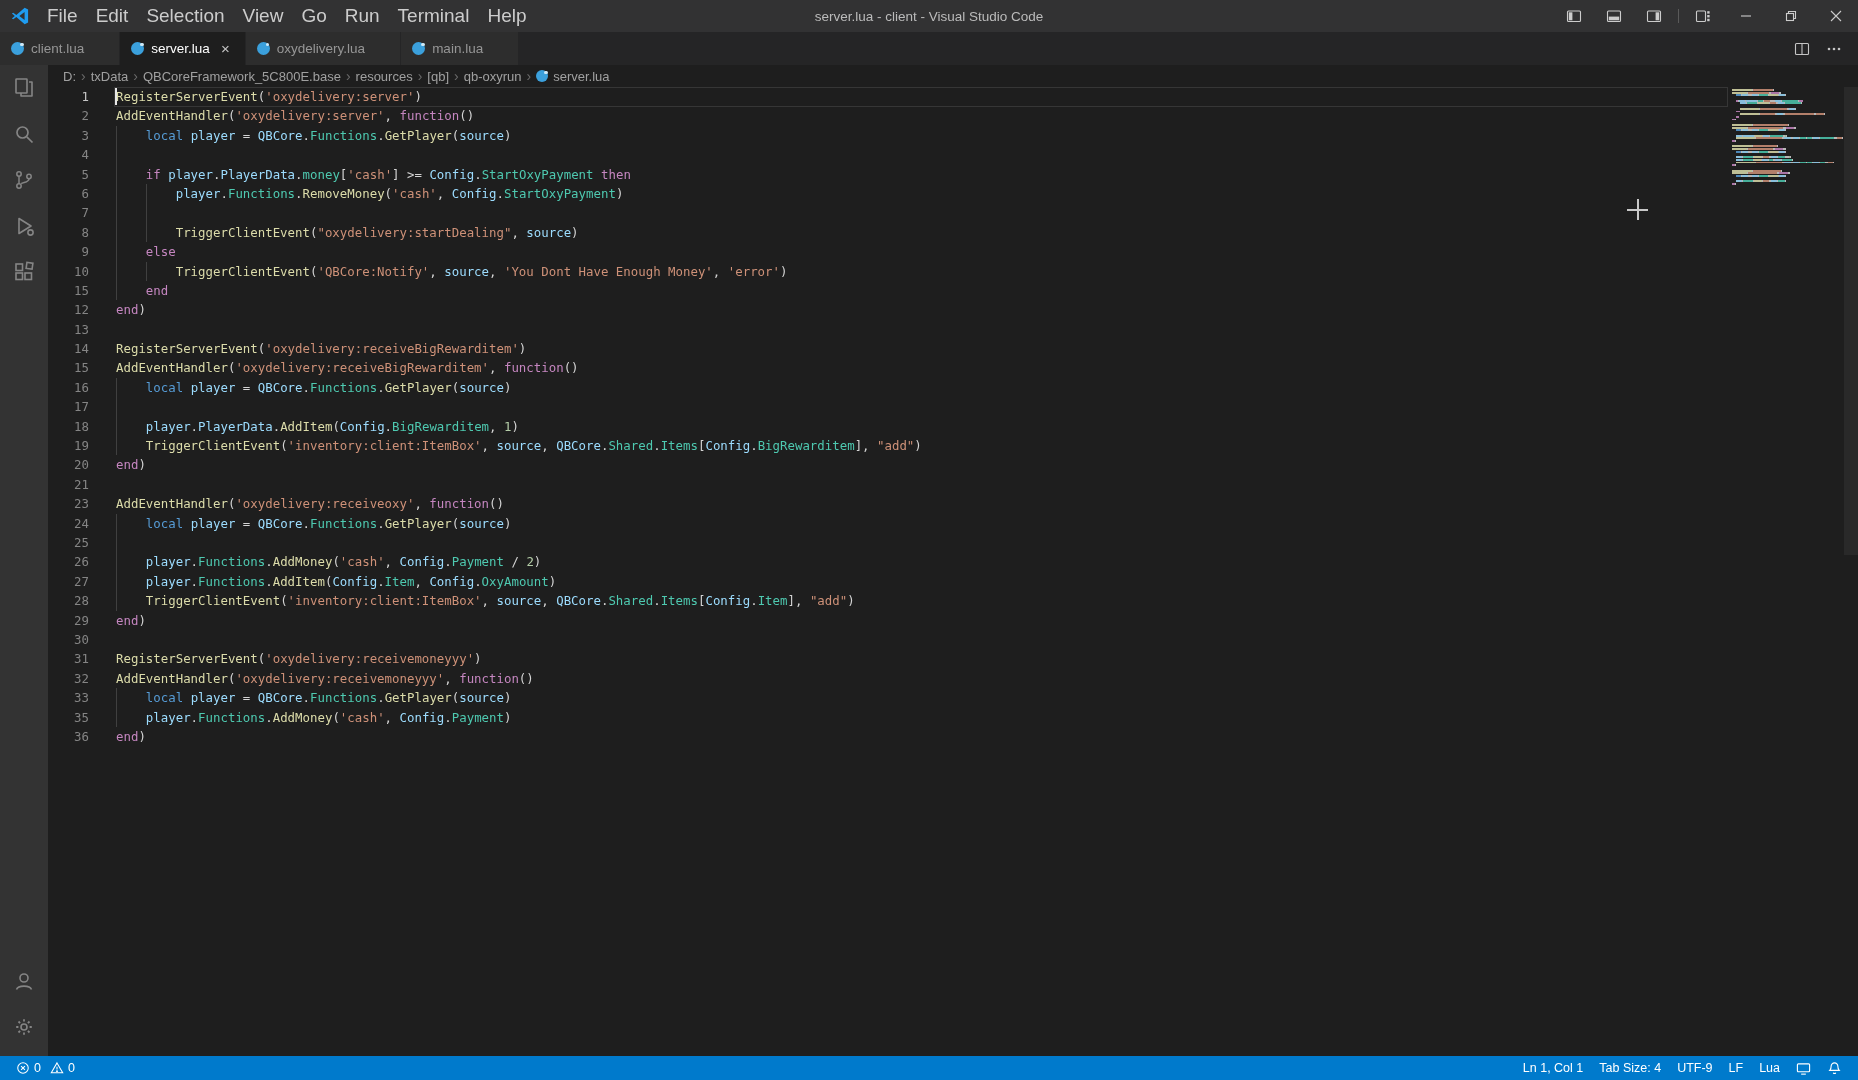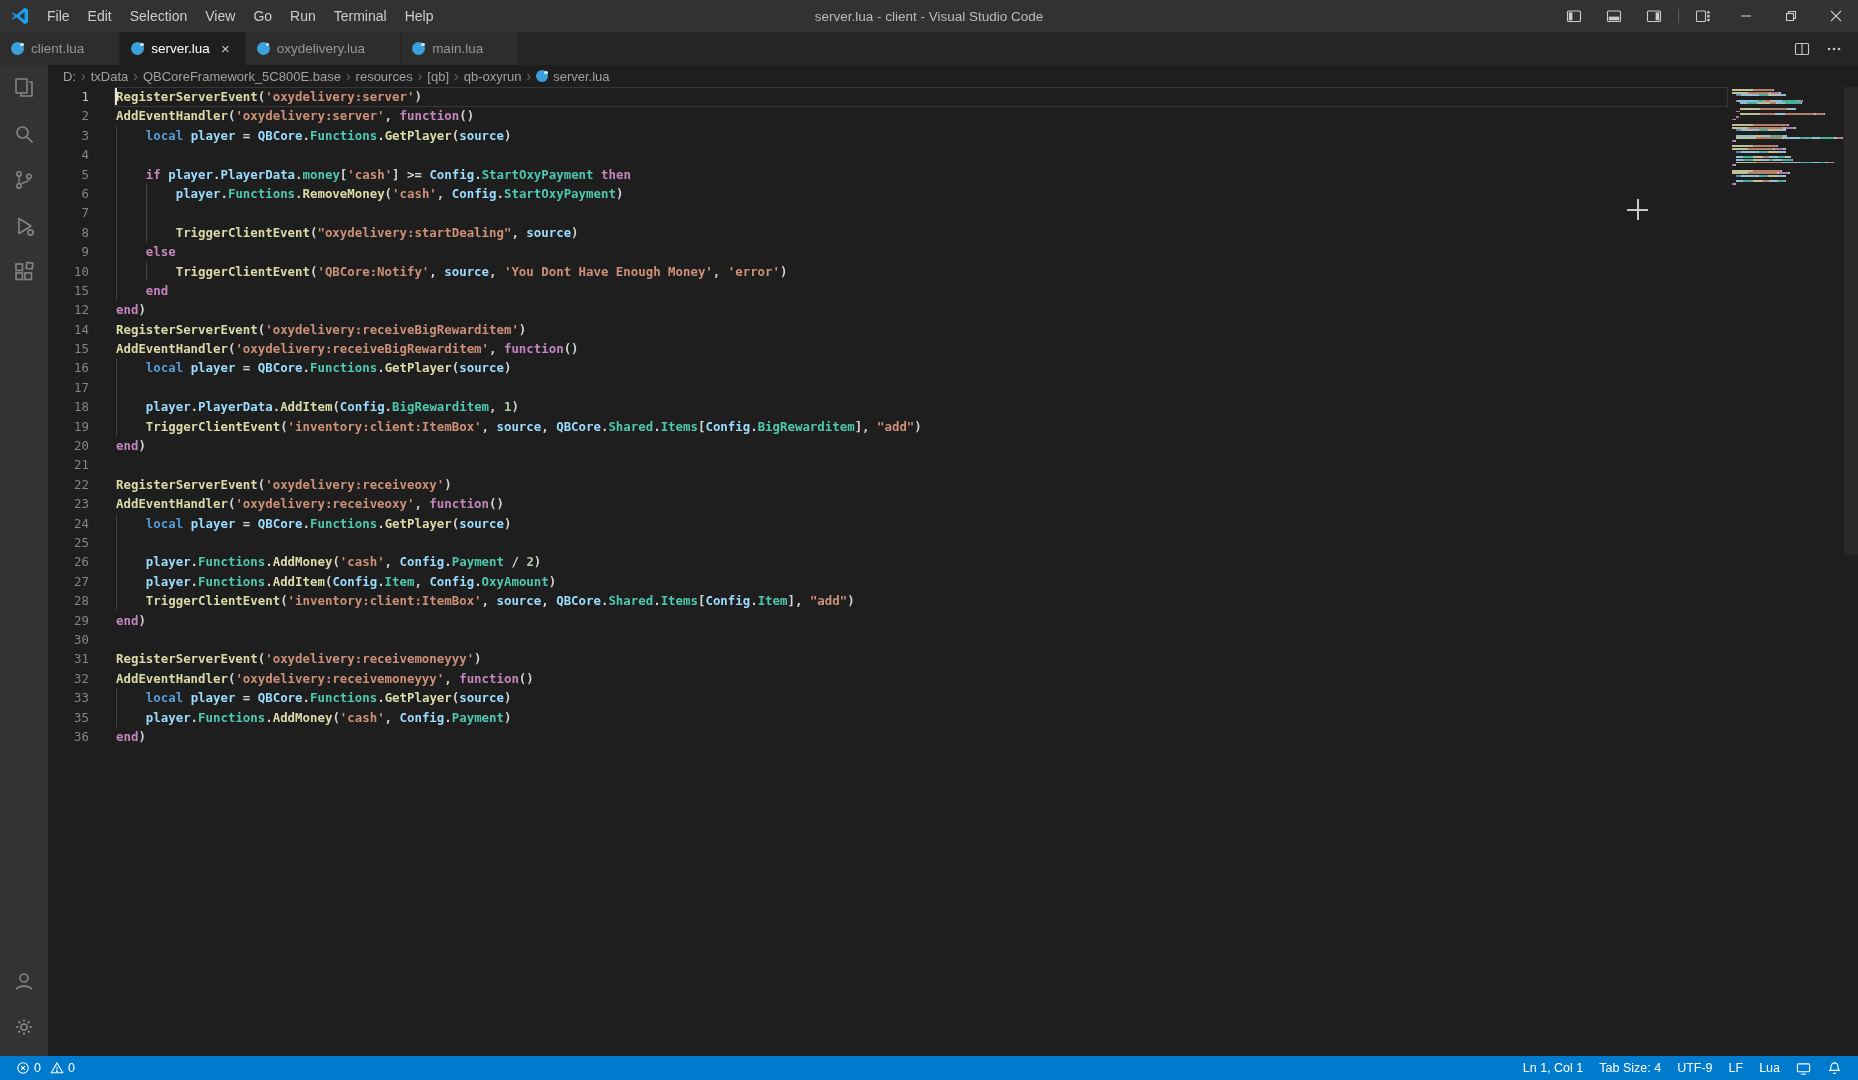--- a/index.html
+++ b/index.html
@@ -6,21 +6,21 @@
   html,body { margin:0; padding:0; }
   body {
     width:1858px; height:1080px; overflow:hidden; position:relative;
     background:#1e1e1e; font-family:"Liberation Sans", sans-serif;
     -webkit-font-smoothing:antialiased;
   }
   
   .titlebar { height:32px; background:#323233; display:flex; align-items:center; position:relative; color:#cccccc; }
   .vscode-logo { width:20px; height:20px; margin:0 8px 0 10px; flex:0 0 auto; }
   .menus { display:flex; align-items:center; height:100%; }
-  .menu-item { padding:0 9px; font-size:14px; height:100%; display:flex; align-items:center; cursor:default; }
+  .menu-item { padding:0 9px; font-size:19px; height:100%; display:flex; align-items:center; cursor:default; }
   .win-title { position:absolute; left:0; right:0; text-align:center; font-size:13.5px; color:#bbbbbb; pointer-events:none; }
   .tb-right { margin-left:auto; display:flex; align-items:center; height:100%; z-index:2; }
   .tb-btn { width:40px; height:100%; display:flex; align-items:center; justify-content:center; }
   .tb-sep { width:1px; height:14px; background:#5a5a5a; margin:0 4px; }
   .winctl { width:45px; height:100%; display:flex; align-items:center; justify-content:center; }
   
   .tabbar { height:33px; background:#252526; display:flex; align-items:stretch; }
   .tab { display:flex; align-items:center; gap:7px; padding:0 11px; font-size:13.5px;
          color:#969696; background:#2d2d2d; border-right:1px solid #252526; cursor:default; }
   .tab.active { background:#1e1e1e; color:#ffffff; }
@@ -42,21 +42,21 @@
   .crumb { cursor:default; }
   .crumb-sep { color:#6a6a6a; padding:0 5px; font-size:14px; }
   .crumb-file { display:flex; align-items:center; gap:5px; }
   .crumb-file .lua-icon { width:12px; height:12px; }
   
   .codearea { position:absolute; top:22px; left:0; right:0; bottom:0;
               font-family:"DejaVu Sans Mono", monospace; font-size:12.4px; line-height:19.4px; }
   .line { display:flex; height:19.4px; position:relative; }
   .ln { width:41px; text-align:right; color:#858585; flex:0 0 auto; user-select:none; }
   .ln.active { color:#c6c6c6; }
-  .content { position:relative; padding-left:27px; white-space:pre; color:#d4d4d4; flex:1;font-weight:bold; }
+  .content { position:relative; padding-left:27px; white-space:pre; color:#d4d4d4; flex:1; }
   .guide { position:absolute; top:0; bottom:0; width:1px; background:#404040; }
   .linehl { position:absolute; left:66px; right:130px; top:0; height:20px; border:1px solid #363636; pointer-events:none; }
   .cursor { position:absolute; left:67px; top:1px; width:2px; height:17px; background:#e8e8e8; }
   
   .minimap { position:absolute; top:2px; right:14px; width:112px; }
   .mrow { display:flex; height:1.9px; margin-bottom:0.8px; }
   .mseg { height:100%; flex:0 0 auto; opacity:0.85; }
   .scroll-strip { position:absolute; top:0; right:0; width:14px; height:468px; background:rgba(121,121,121,0.12); }
   
   .crosshair { position:absolute; left:1627px; top:199px; width:21px; height:21px; pointer-events:none; }
@@ -294,20 +294,24 @@
           </div>
           <div class="line">
             <div class="ln">15</div>
             <div class="content"><div class="guide" style="left: 27px;"></div><span>    </span><span class="tok" style="color: rgb(197, 134, 192);">end</span></div>
           </div>
           <div class="line">
             <div class="ln">12</div>
             <div class="content"><span></span><span class="tok" style="color: rgb(197, 134, 192);">end</span><span class="tok" style="color: rgb(212, 212, 212);">)</span></div>
           </div>
           <div class="line">
+            <div class="ln">13</div>
+            <div class="content"><span></span></div>
+          </div>
+          <div class="line">
             <div class="ln">14</div>
             <div class="content"><span></span><span class="tok" style="color: rgb(220, 220, 170);">RegisterServerEvent</span><span class="tok" style="color: rgb(212, 212, 212);">(</span><span class="tok" style="color: rgb(206, 145, 120);">'oxydelivery:receiveBigRewarditem'</span><span class="tok" style="color: rgb(212, 212, 212);">)</span></div>
           </div>
           <div class="line">
             <div class="ln">15</div>
             <div class="content"><span></span><span class="tok" style="color: rgb(220, 220, 170);">AddEventHandler</span><span class="tok" style="color: rgb(212, 212, 212);">(</span><span class="tok" style="color: rgb(206, 145, 120);">'oxydelivery:receiveBigRewarditem'</span><span class="tok" style="color: rgb(212, 212, 212);">, </span><span class="tok" style="color: rgb(197, 134, 192);">function</span><span class="tok" style="color: rgb(212, 212, 212);">()</span></div>
           </div>
           <div class="line">
             <div class="ln">16</div>
             <div class="content"><div class="guide" style="left: 27px;"></div><span>    </span><span class="tok" style="color: rgb(86, 156, 214);">local</span><span class="tok" style="color: rgb(212, 212, 212);"> </span><span class="tok" style="color: rgb(156, 220, 254);">player</span><span class="tok" style="color: rgb(212, 212, 212);"> = </span><span class="tok" style="color: rgb(156, 220, 254);">QBCore</span><span class="tok" style="color: rgb(212, 212, 212);">.</span><span class="tok" style="color: rgb(78, 201, 176);">Functions</span><span class="tok" style="color: rgb(212, 212, 212);">.</span><span class="tok" style="color: rgb(220, 220, 170);">GetPlayer</span><span class="tok" style="color: rgb(212, 212, 212);">(</span><span class="tok" style="color: rgb(156, 220, 254);">source</span><span class="tok" style="color: rgb(212, 212, 212);">)</span></div>
@@ -324,24 +328,20 @@
             <div class="ln">19</div>
             <div class="content"><div class="guide" style="left: 27px;"></div><span>    </span><span class="tok" style="color: rgb(220, 220, 170);">TriggerClientEvent</span><span class="tok" style="color: rgb(212, 212, 212);">(</span><span class="tok" style="color: rgb(206, 145, 120);">'inventory:client:ItemBox'</span><span class="tok" style="color: rgb(212, 212, 212);">, </span><span class="tok" style="color: rgb(156, 220, 254);">source</span><span class="tok" style="color: rgb(212, 212, 212);">, </span><span class="tok" style="color: rgb(156, 220, 254);">QBCore</span><span class="tok" style="color: rgb(212, 212, 212);">.</span><span class="tok" style="color: rgb(78, 201, 176);">Shared</span><span class="tok" style="color: rgb(212, 212, 212);">.</span><span class="tok" style="color: rgb(78, 201, 176);">Items</span><span class="tok" style="color: rgb(212, 212, 212);">[</span><span class="tok" style="color: rgb(156, 220, 254);">Config</span><span class="tok" style="color: rgb(212, 212, 212);">.</span><span class="tok" style="color: rgb(78, 201, 176);">BigRewarditem</span><span class="tok" style="color: rgb(212, 212, 212);">], </span><span class="tok" style="color: rgb(206, 145, 120);">"add"</span><span class="tok" style="color: rgb(212, 212, 212);">)</span></div>
           </div>
           <div class="line">
             <div class="ln">20</div>
             <div class="content"><span></span><span class="tok" style="color: rgb(197, 134, 192);">end</span><span class="tok" style="color: rgb(212, 212, 212);">)</span></div>
           </div>
           <div class="line">
             <div class="ln">21</div>
             <div class="content"><span></span></div>
-          </div>
-          <div class="line">
-            <div class="ln">22</div>
-            <div class="content"><span></span><span class="tok" style="color: rgb(220, 220, 170);">RegisterServerEvent</span><span class="tok" style="color: rgb(212, 212, 212);">(</span><span class="tok" style="color: rgb(206, 145, 120);">'oxydelivery:receiveoxy'</span><span class="tok" style="color: rgb(212, 212, 212);">)</span></div>
           </div>
           <div class="line">
             <div class="ln">23</div>
             <div class="content"><span></span><span class="tok" style="color: rgb(220, 220, 170);">AddEventHandler</span><span class="tok" style="color: rgb(212, 212, 212);">(</span><span class="tok" style="color: rgb(206, 145, 120);">'oxydelivery:receiveoxy'</span><span class="tok" style="color: rgb(212, 212, 212);">, </span><span class="tok" style="color: rgb(197, 134, 192);">function</span><span class="tok" style="color: rgb(212, 212, 212);">()</span></div>
           </div>
           <div class="line">
             <div class="ln">24</div>
             <div class="content"><div class="guide" style="left: 27px;"></div><span>    </span><span class="tok" style="color: rgb(86, 156, 214);">local</span><span class="tok" style="color: rgb(212, 212, 212);"> </span><span class="tok" style="color: rgb(156, 220, 254);">player</span><span class="tok" style="color: rgb(212, 212, 212);"> = </span><span class="tok" style="color: rgb(156, 220, 254);">QBCore</span><span class="tok" style="color: rgb(212, 212, 212);">.</span><span class="tok" style="color: rgb(78, 201, 176);">Functions</span><span class="tok" style="color: rgb(212, 212, 212);">.</span><span class="tok" style="color: rgb(220, 220, 170);">GetPlayer</span><span class="tok" style="color: rgb(212, 212, 212);">(</span><span class="tok" style="color: rgb(156, 220, 254);">source</span><span class="tok" style="color: rgb(212, 212, 212);">)</span></div>
           </div>
           <div class="line">

